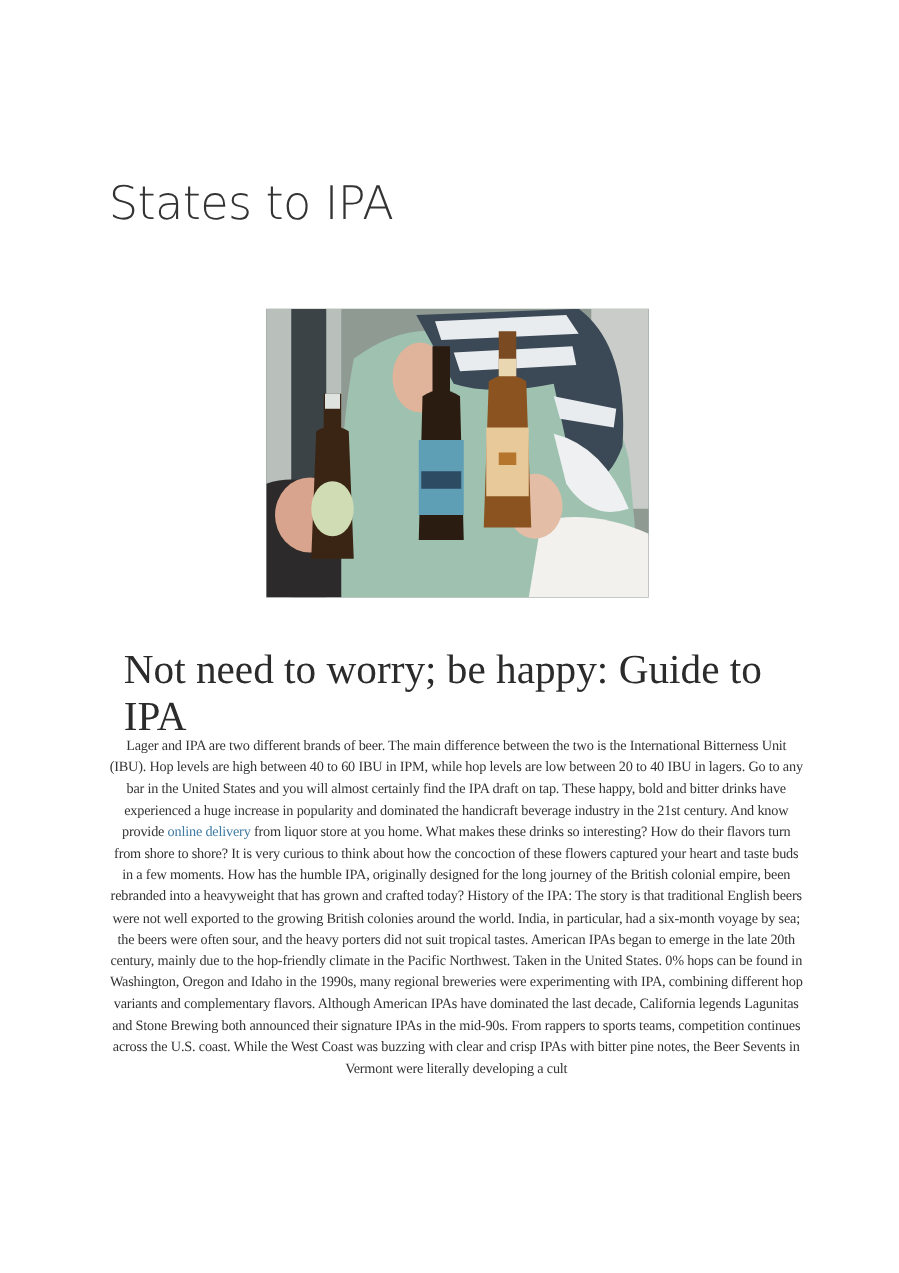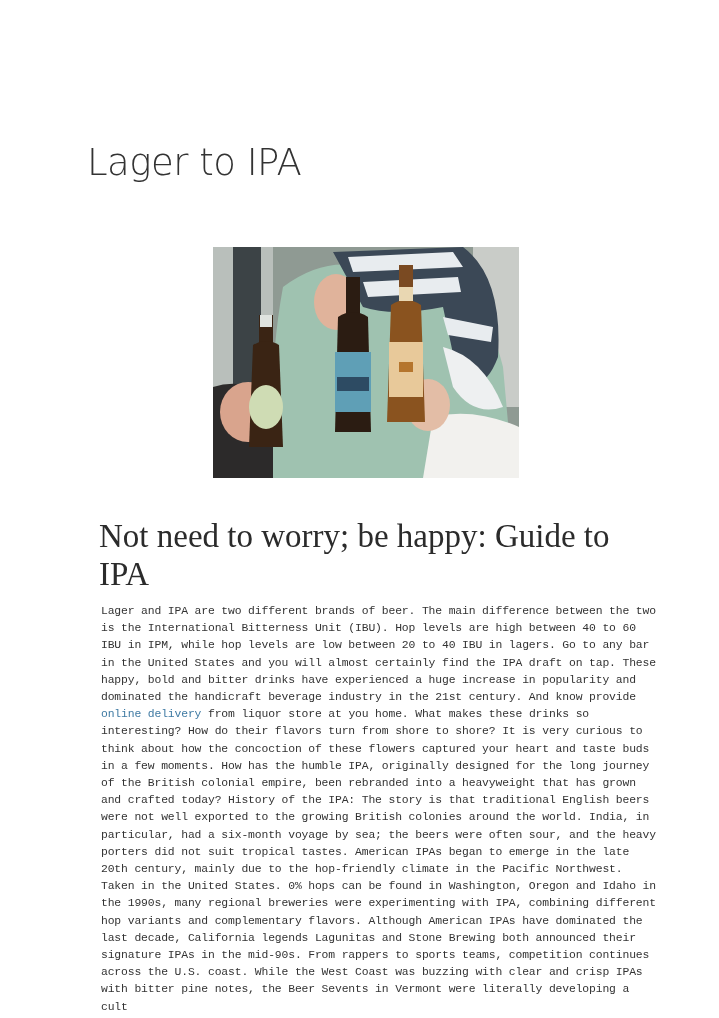--- a/index.html
+++ b/index.html
@@ -15,30 +15,30 @@
       overflow: hidden; background: #8d9890;
     }
     .hero-image svg { display: block; width: 100%; height: 100%; }
     .section-heading {
       position: absolute; left: 87px; top: 505px; width: 560px;
       font-family: "Liberation Serif", serif; font-weight: normal;
       font-size: 33px; line-height: 38px; color: #2b2b2b; margin: 12px;
     }
     .body-text {
       position: absolute; left: 87px; top: 589px; width: 556px;
-      font-family: Liberation Mono, monospace; font-size: 11.4px;
-      line-height: 17.2px; color: #333333; margin: 14px; letter-spacing: -0.15px;
+      font-family: Liberation Serif, serif; font-size: 11.4px;
+      line-height: 17.2px; color: #333333; margin: 0; letter-spacing: -0.15px; text-align: center;
     }
     .body-text a { color: #3f7aa3; text-decoration: none; }
   </style>
 </head>
 <body>
 
 <div class="page">
-  <h1 class="doc-title">Lager to IPA</h1>
+  <h1 class="doc-title">States to IPA</h1>
 
   <div class="hero-image" role="img" aria-label="Three hands holding up beer bottles of different IPA and stout brands in front of a person wearing a green jacket and plaid scarf">
     <svg viewBox="0 0 306 231" preserveAspectRatio="none">
       <rect x="0" y="0" width="306" height="231" fill="#8f9a93"></rect>
       <rect x="0" y="0" width="60" height="231" fill="#b9bfbb"></rect>
       <rect x="20" y="0" width="28" height="231" fill="#3c4346"></rect>
       <rect x="260" y="0" width="46" height="160" fill="#c9ccc8"></rect>
 
       <path d="M70 40 Q110 10 150 20 L220 20 Q270 40 290 120 L300 231 L60 231 Q55 120 70 40 Z" fill="#9fc2b0"></path>
 

